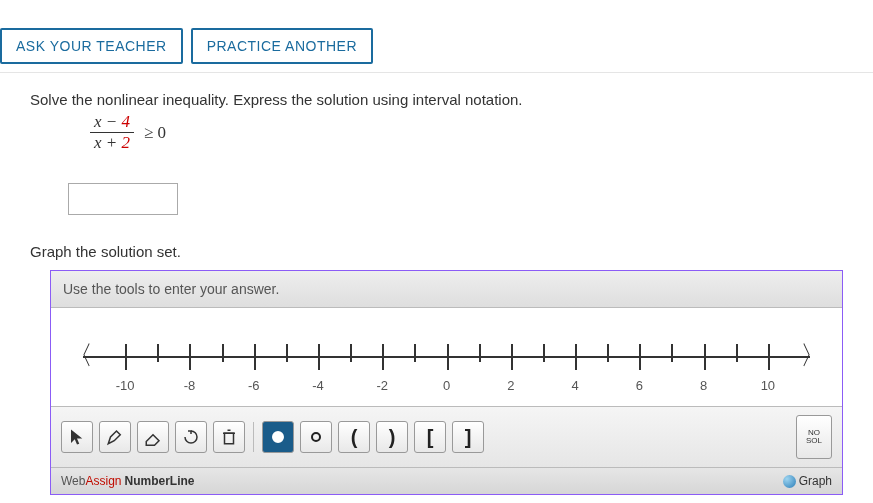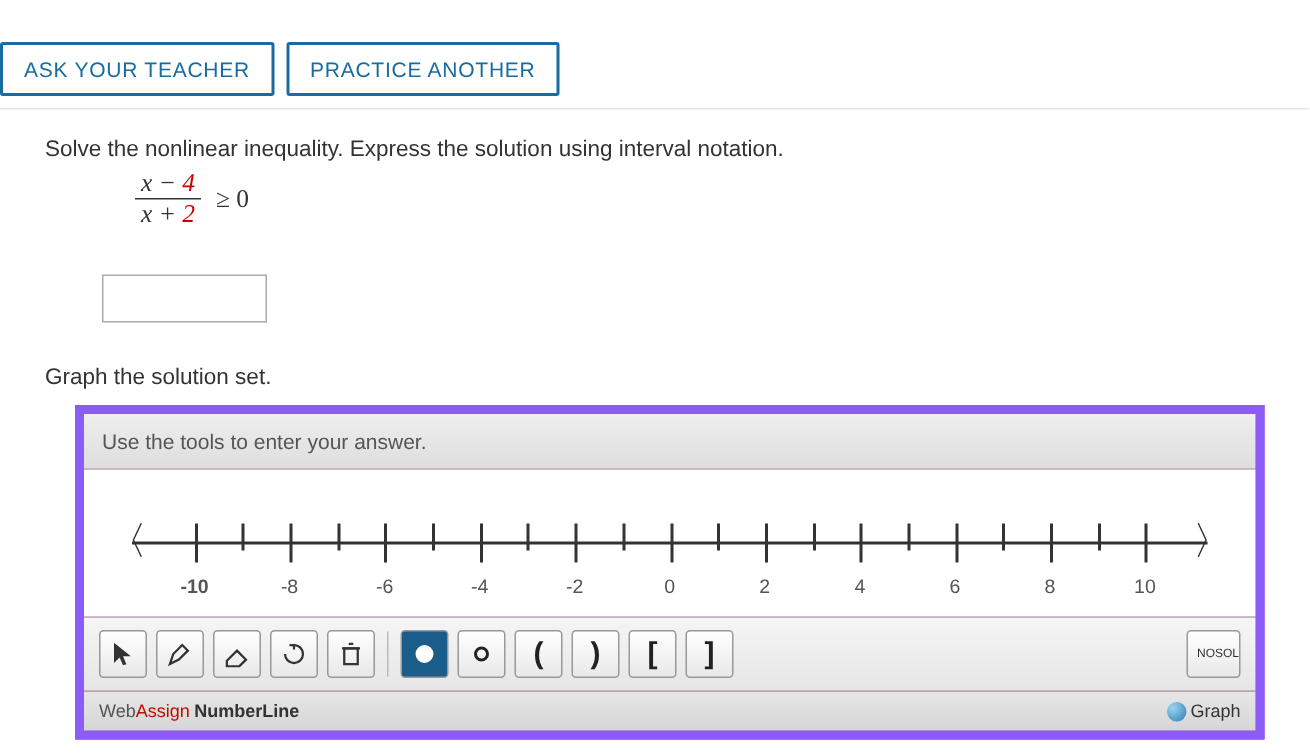--- a/index.html
+++ b/index.html
@@ -67,23 +67,23 @@
       border: 1px solid #aaa;
       margin-left: 38px;
       margin-bottom: 28px;
       background: #fff;
     }
     .graph-prompt {
       font-size: 15px;
       margin-bottom: 10px;
     }
     .nl-container {
-      border: 6px solid #8b5cf6;
+      border: 1px solid #8b5cf6;
       margin-left: 20px;
-      background: #a21caf;
+      background: #14532d;
     }
     .nl-header {
       background: linear-gradient(#eeeeee, #dedede);
       border-bottom: 1px solid #bbb;
       padding: 10px 12px;
       font-size: 14px;
       color: #555;
     }
     .nl-canvas {
       background: #fff;
@@ -168,28 +168,28 @@
     }
     .divider {
       width: 1px;
       height: 30px;
       background: #bbb;
       margin: 0 2px;
     }
     .spacer { flex: 1; }
     .nosol {
       width: 36px;
-      height: 32px;
+      height: 44px;
       border: 1px solid #999;
       border-radius: 3px;
       background: linear-gradient(#ffffff,#e8e8e8);
       display: flex;
-      flex-direction: row;
-      align-items: center;
-      justify-content: flex-end;
+      flex-direction: column;
+      align-items: center;
+      justify-content: center;
       font-size: 8px;
       line-height: 1;
       cursor: pointer;
       color: #333;
     }
     .nl-footer {
       background: linear-gradient(#e6e6e6,#d6d6d6);
       border-top: 1px solid #bbb;
       padding: 6px 10px;
       display: flex;
@@ -252,21 +252,21 @@
             <div class="tick" style="left: 18.1818%;"></div>
             <div class="tick" style="left: 27.2727%;"></div>
             <div class="tick" style="left: 36.3636%;"></div>
             <div class="tick" style="left: 45.4545%;"></div>
             <div class="tick" style="left: 54.5455%;"></div>
             <div class="tick" style="left: 63.6364%;"></div>
             <div class="tick" style="left: 72.7273%;"></div>
             <div class="tick" style="left: 81.8182%;"></div>
             <div class="tick" style="left: 90.9091%;"></div>
             <div class="tick major" style="left: 4.54545%;"></div>
-            <div class="tick-label" style="left: 4.54545%; font-weight: bold;">-10</div>
+            <div class="tick-label" style="left: 4.54545%;">-10</div>
             <div class="tick major" style="left: 13.6364%;"></div>
             <div class="tick-label" style="left: 13.6364%;">-8</div>
             <div class="tick major" style="left: 22.7273%;"></div>
             <div class="tick-label" style="left: 22.7273%;">-6</div>
             <div class="tick major" style="left: 31.8182%;"></div>
             <div class="tick-label" style="left: 31.8182%;">-4</div>
             <div class="tick major" style="left: 40.9091%;"></div>
             <div class="tick-label" style="left: 40.9091%;">-2</div>
             <div class="tick major" style="left: 50%;"></div>
             <div class="tick-label" style="left: 50%;">0</div>

